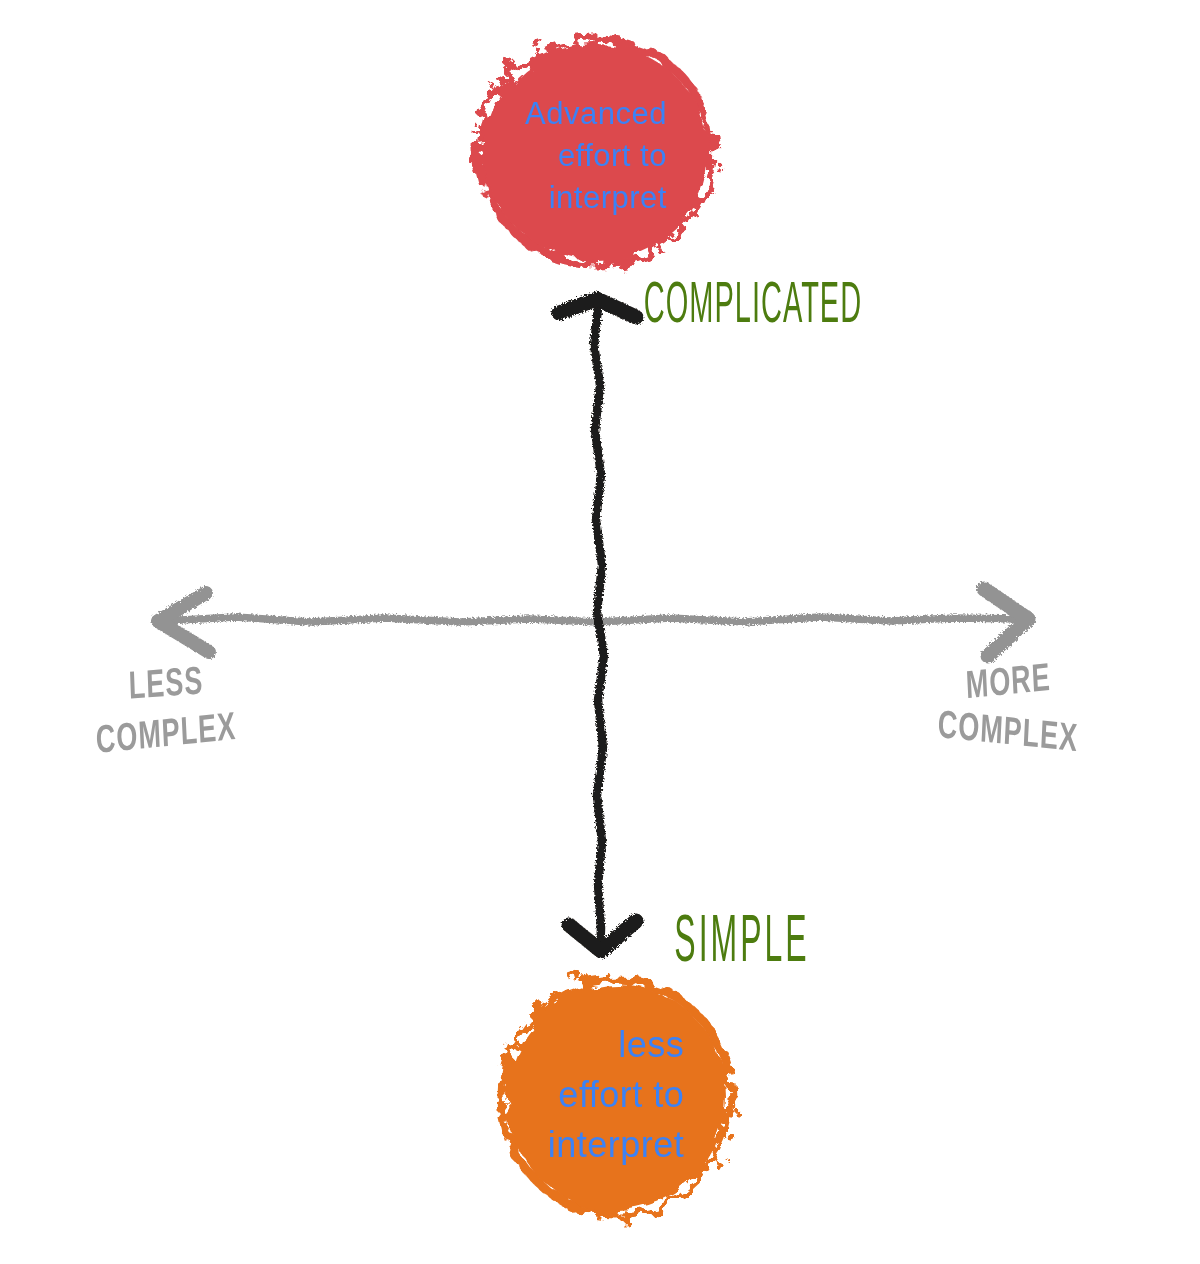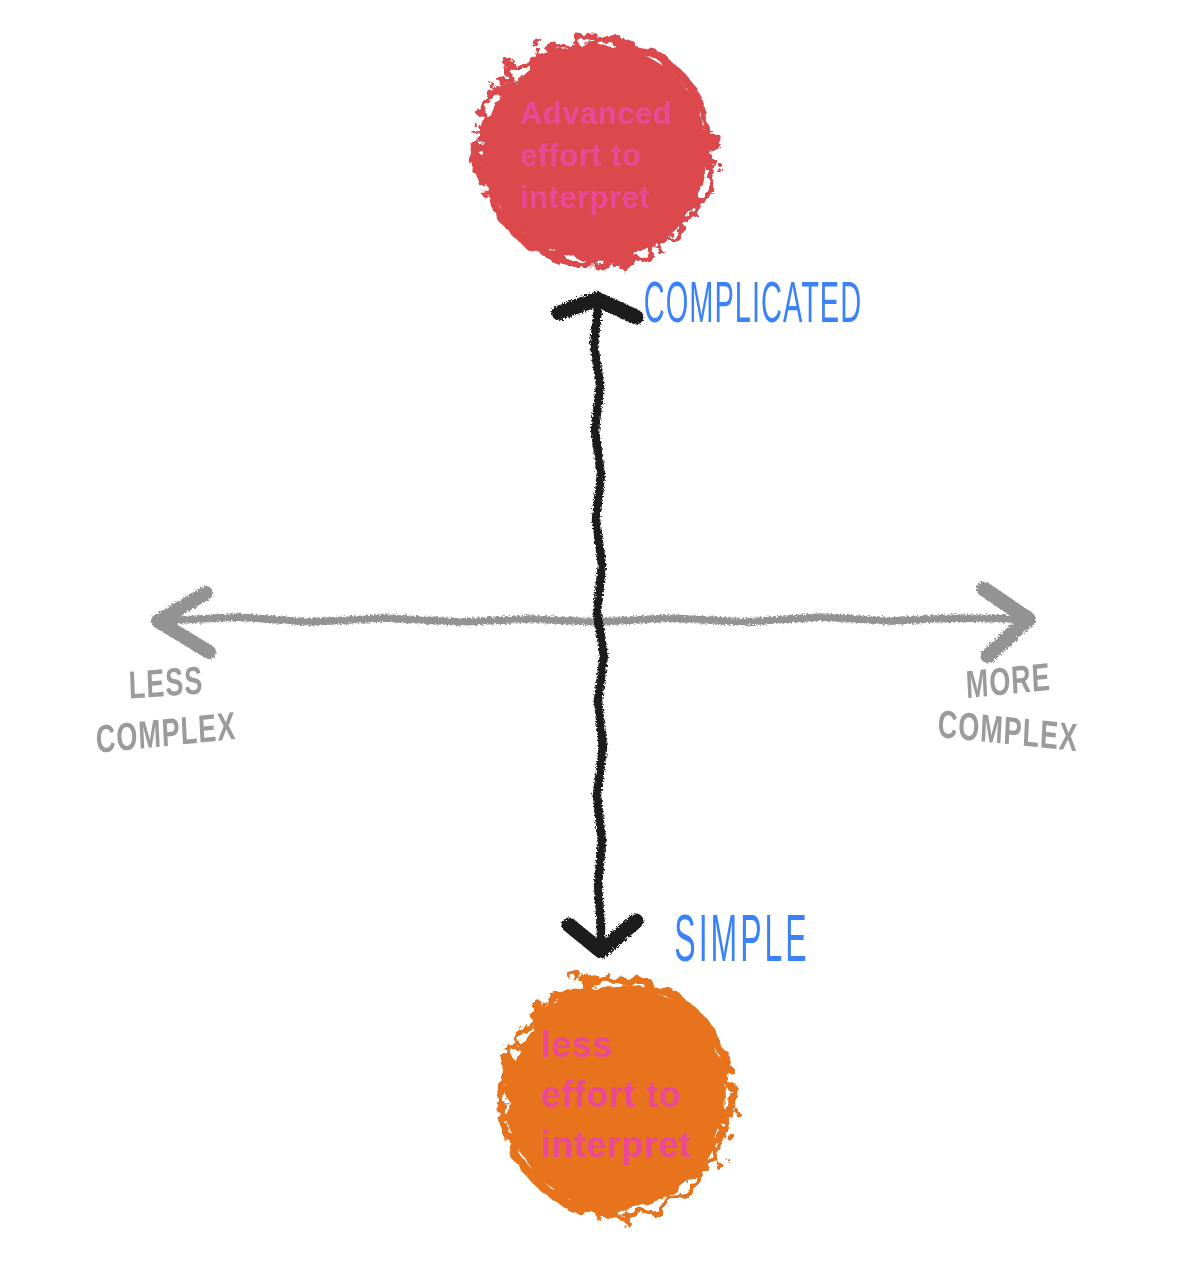--- a/index.html
+++ b/index.html
@@ -9,34 +9,34 @@
     background:#ffffff;
     overflow:hidden;
     font-family:"Liberation Sans", sans-serif;
   }
   .stage svg{position:absolute;left:0;top:0;}
 
   
   .bubble-label{
     position:absolute;
     transform:translate(-50%,-50%);
-    text-align:left;
-    color:#ec4899;
-    font-weight:bold;
+    text-align:right;
+    color:#3b82f6;
+    font-weight:normal;
     z-index:3;
   }
   .bubble-label.top{font-size:31px;line-height:42px;letter-spacing:0.5px;}
   .bubble-label.bottom{font-size:36px;line-height:50px;letter-spacing:0.5px;}
 
   
   .sketch-caps{
     position:absolute;
     transform:translate(-50%,-50%);
     white-space:nowrap;
-    color:#3b82f6;
+    color:#4d7c0f;
     z-index:2;
   }
   .sketch-caps .stretch{
     display:inline-block;
     font-weight:400;
   }
   .caps-complicated{left:753px;top:303px;font-size:29px;letter-spacing:1px;}
   .caps-complicated .stretch{transform:scaleY(2.0);}
   .caps-simple{left:742px;top:939px;font-size:32px;letter-spacing:3px;}
   .caps-simple .stretch{transform:scaleY(2.1);}

